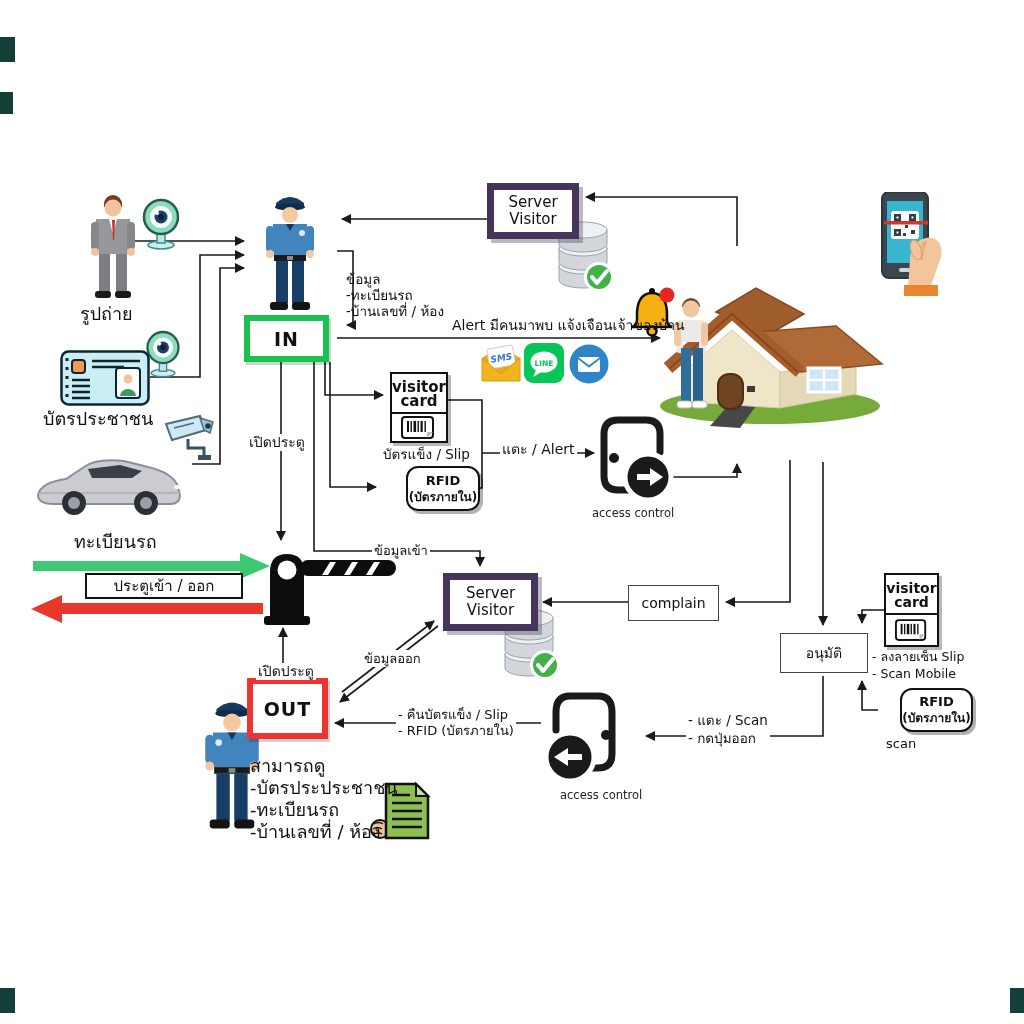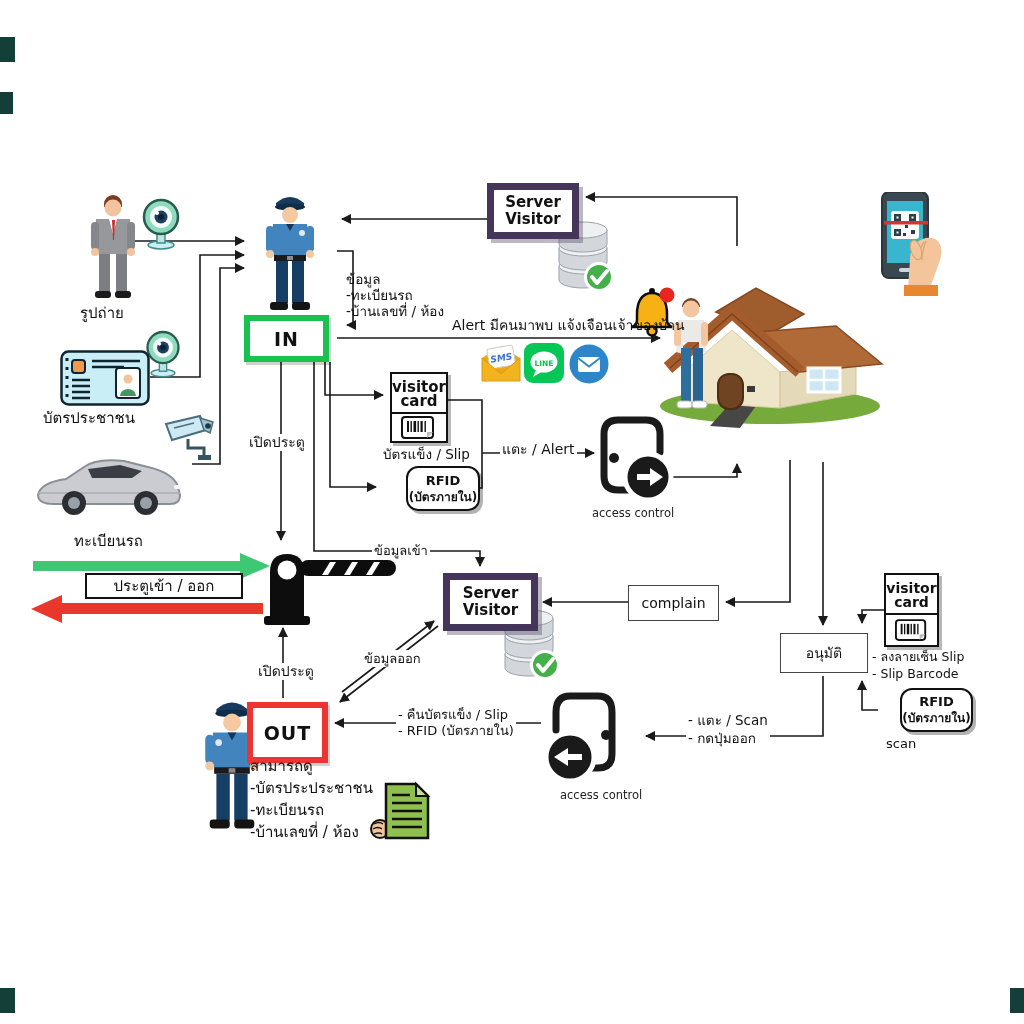--- a/index.html
+++ b/index.html
@@ -2,27 +2,27 @@
 <html><head>
 <meta charset="utf-8">
 <style>
   html,body{margin:0;padding:0;background:#fff;}
   #canvas{position:relative;width:1024px;height:1024px;background:#fff;overflow:hidden;
           font-family:"DejaVu Sans","Liberation Sans",sans-serif;color:#111;}
   .abs{position:absolute;}
   svg{display:block;}
   .lbl{position:absolute;white-space:nowrap;font-size:13.5px;line-height:17px;color:#111;}
   .lbl.bg{background:#fff;padding:0 2px;}
-  .t15{font-size:15px;}
+  .t15{font-size:18px;}
   .t13{font-size:13px;}
   .t12{font-size:12.5px;}
   .multiline span{display:block;}
   .nodebox{position:absolute;background:#fff;display:flex;align-items:center;justify-content:center;
            text-align:center;box-sizing:border-box;}
-  .server{border:7px solid #46355a;font-weight:bold;font-size:15px;line-height:17px;
+  .server{border:7px solid #46355a;font-weight:normal;font-size:15px;line-height:17px;
           box-shadow:4px 4px 0 rgba(70,53,90,.35);align-items:center;}
   .inbox{border:6px solid #19c14f;font-weight:bold;font-size:19px;letter-spacing:1px;
          box-shadow:2px 3px 0 rgba(0,0,0,.18);}
   .outbox{border:6px solid #ee3431;font-weight:bold;font-size:19px;letter-spacing:1px;
           box-shadow:2px 3px 0 rgba(0,0,0,.18);}
   .thinbox{border:1.5px solid #444;font-size:14px;}
   .cardbox{border:2.5px solid #111;box-shadow:3px 3px 0 rgba(0,0,0,.28);padding:0;
            display:flex;flex-direction:column;align-items:stretch;justify-content:flex-start;}
   .cardbox .cap{font-weight:bold;font-size:15px;line-height:14px;padding:6px 0 4px 0;text-align:center;}
   .cardbox .bc{border-top:2.5px solid #111;flex:1;display:flex;align-items:center;justify-content:center;}
@@ -336,21 +336,21 @@
     <div>
         <span>Server</span>
         <span>Visitor</span>
       </div>
   </div>
 
   <div class="nodebox inbox" style="left:244px;top:315px;width:85px;height:47px">
     <span>IN</span>
   </div>
 
-  <div class="nodebox outbox" style="left:247px;top:702px;width:81px;height:61px">
+  <div class="nodebox outbox" style="left:247px;top:678px;width:81px;height:61px">
     <span>OUT</span>
   </div>
 
   <div class="nodebox cardbox" style="left:390px;top:372px;width:58px;height:71px">
     <div class="cap multiline">
         <span>visitor</span>
         <span>card</span>
       </div>
     <div class="bc">
       <svg width="36" height="24" viewBox="0 0 36 24">
@@ -436,21 +436,21 @@
   <div class="lbl bg" style="left:500px;top:441px;font-size:14px">แตะ / Alert</div>
 
   <div class="lbl bg t13" style="left:372px;top:542px">ข้อมูลเข้า</div>
   <div class="lbl bg t13" style="left:362px;top:650px">ข้อมูลออก</div>
 
   <div class="lbl" style="left:592px;top:505px;font-size:11.5px;color:#222">access control</div>
   <div class="lbl" style="left:560px;top:787px;font-size:11.5px;color:#222">access control</div>
 
   <div class="lbl multiline t12" style="left:872px;top:648px;line-height:17px">
     <span>- ลงลายเซ็น Slip</span>
-    <span>- Slip Barcode</span>
+    <span>- Scan Mobile</span>
   </div>
 
   <div class="lbl t13" style="left:886px;top:735px">scan</div>
 
   <div class="lbl bg multiline" style="left:686px;top:711px;line-height:18px">
     <span>- แตะ / Scan</span>
     <span>- กดปุ่มออก</span>
   </div>
 
   <div class="lbl bg multiline t13" style="left:396px;top:707px;line-height:16px">

